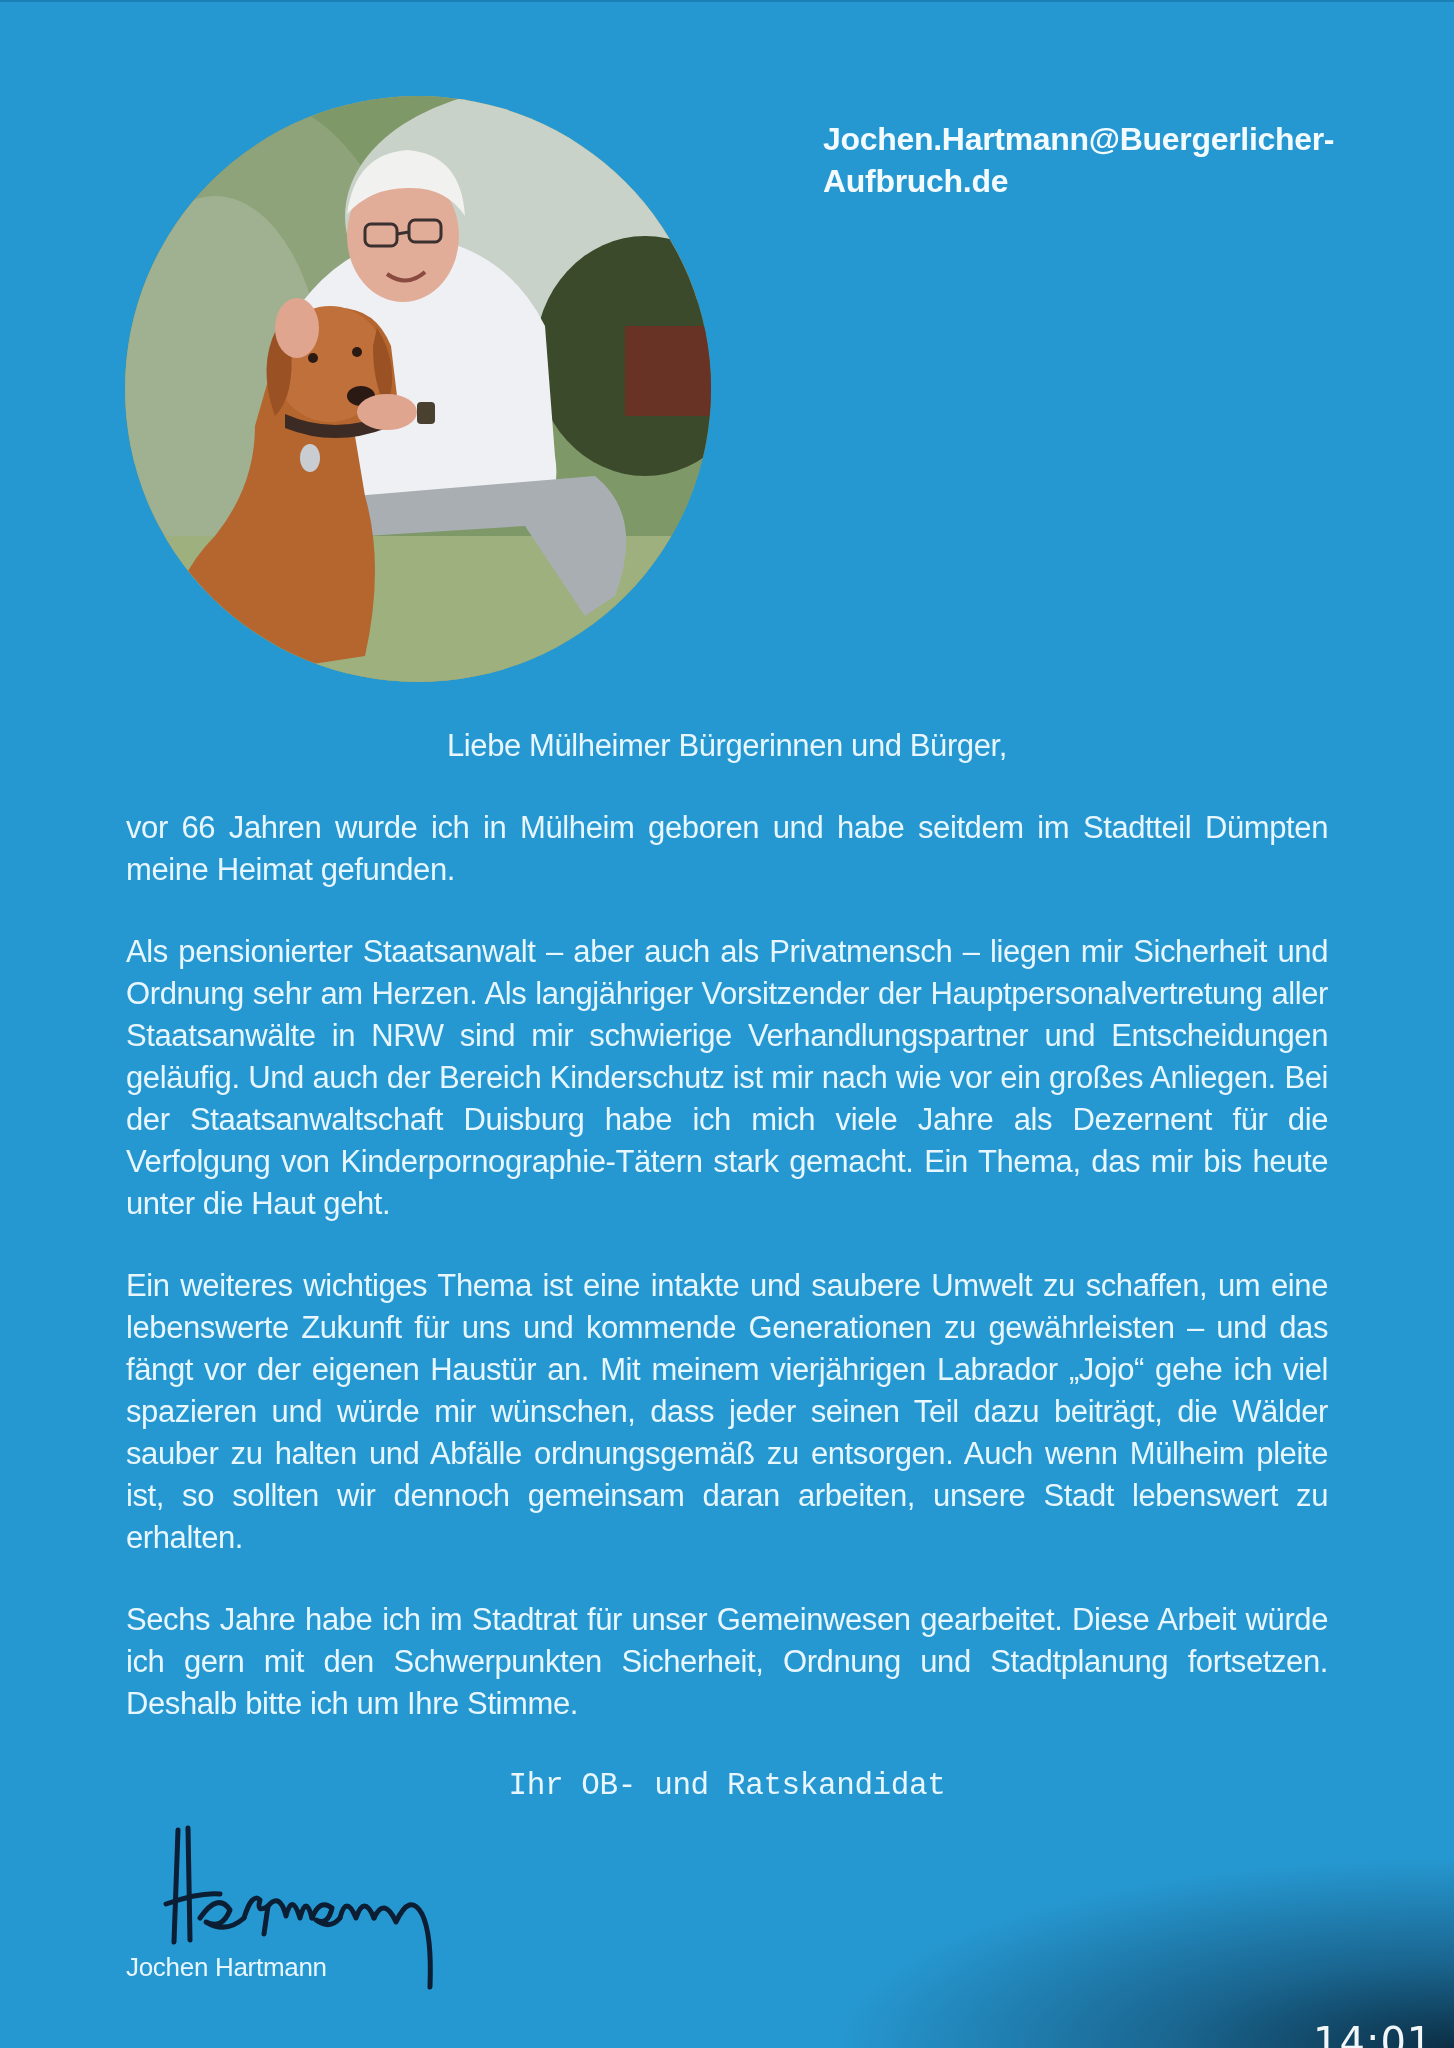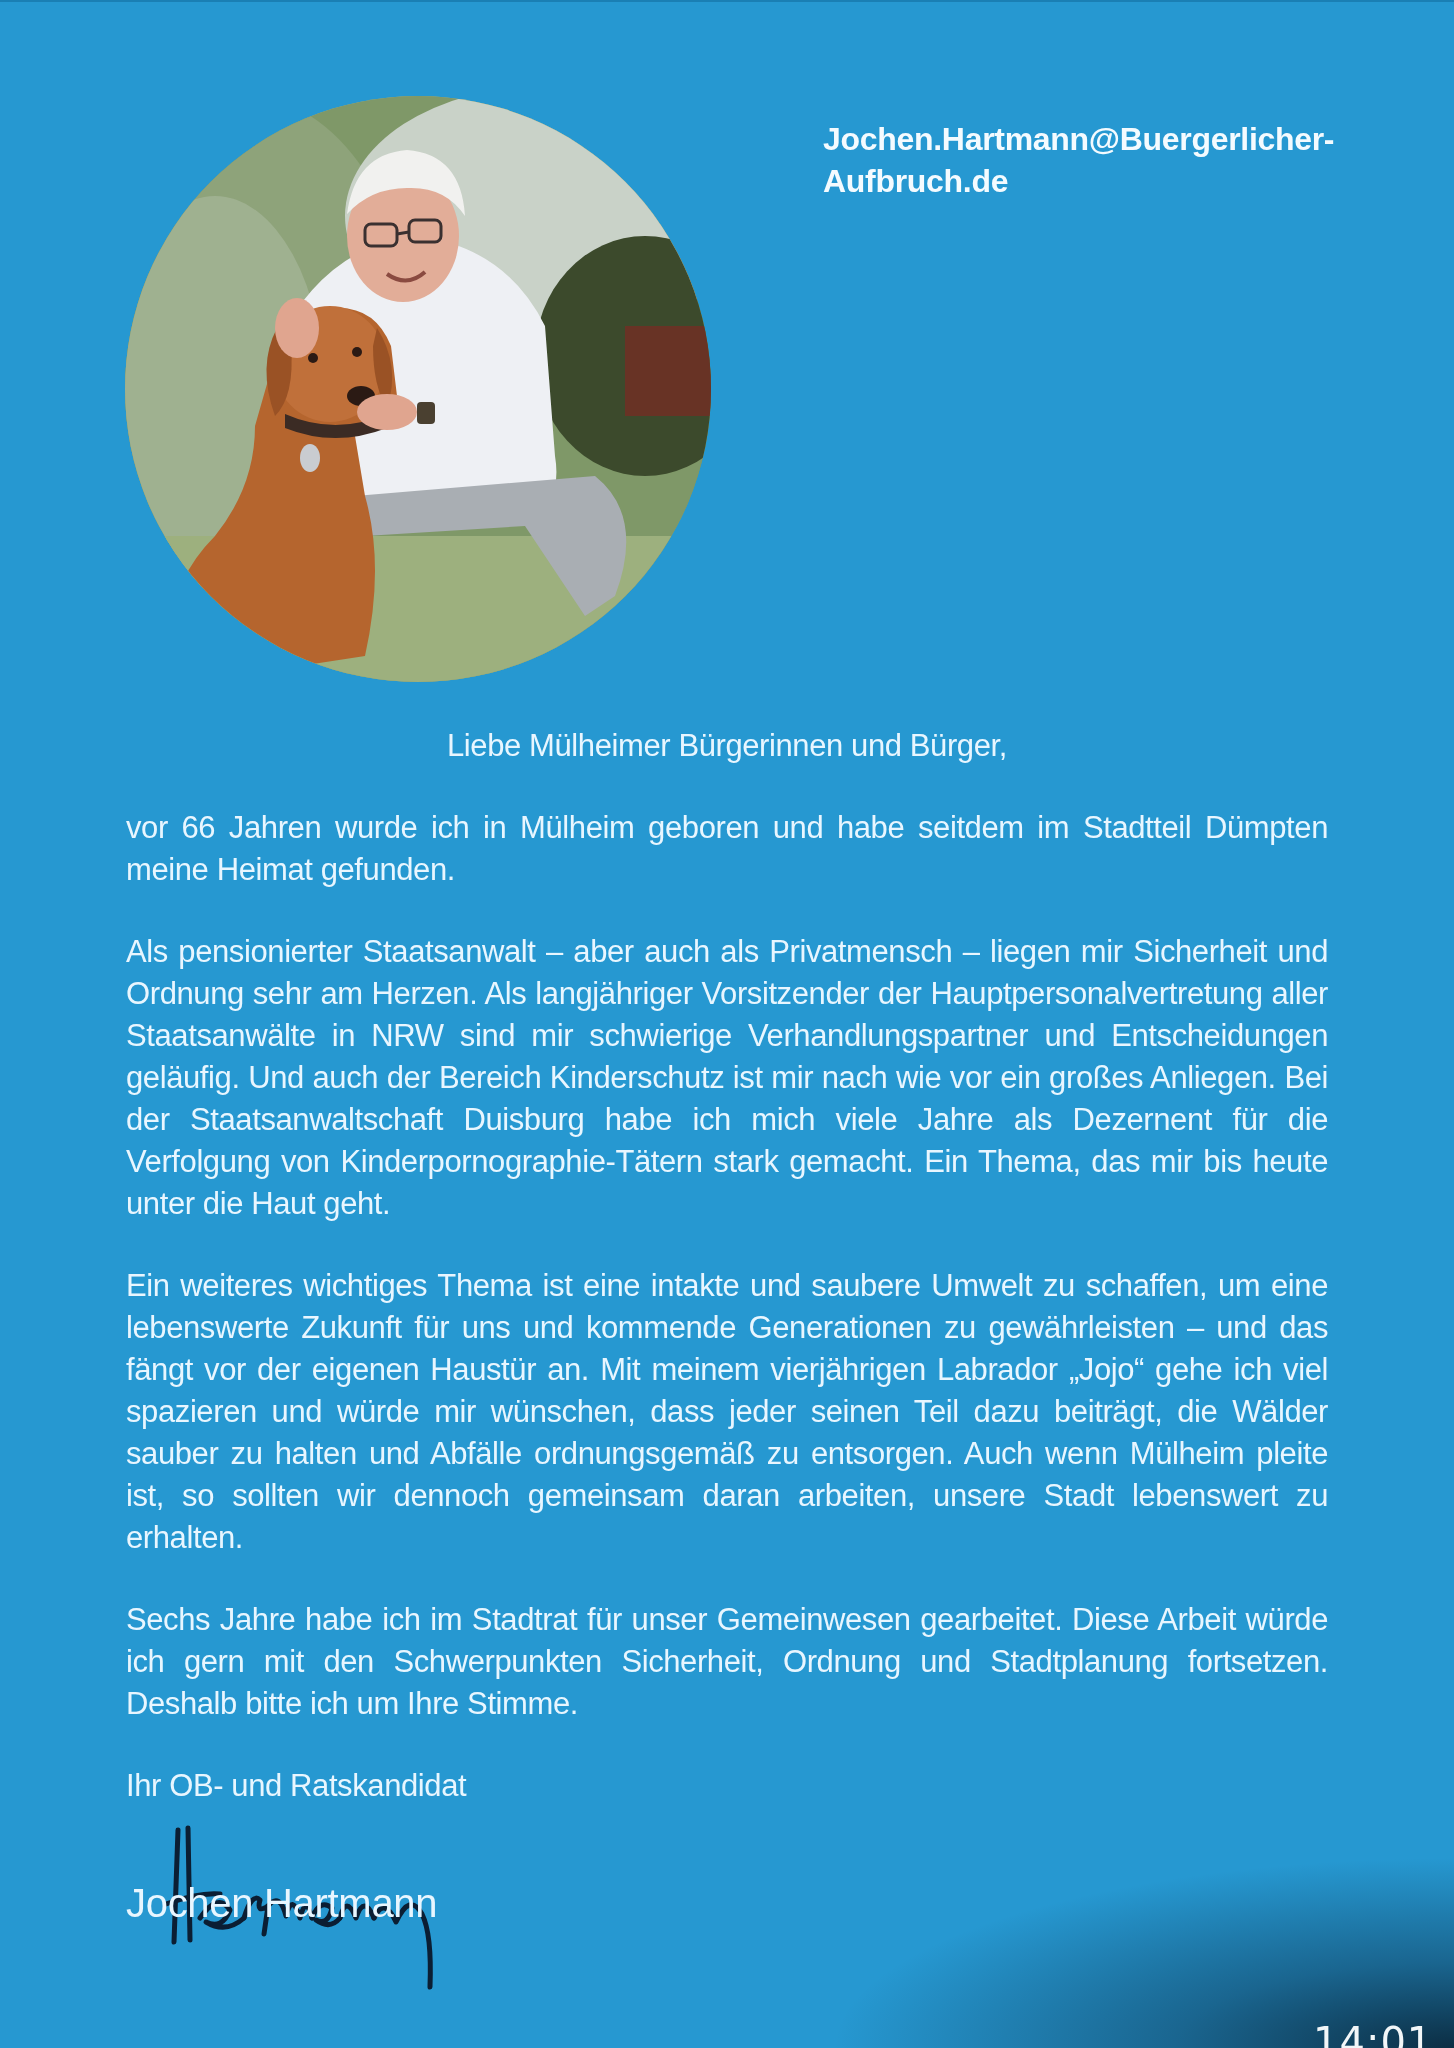--- a/index.html
+++ b/index.html
@@ -60,33 +60,33 @@
       font-size: 31px;
       line-height: 42px;
       color: #e8f6ff;
       letter-spacing: -0.4px;
     }
     .letter p {
       margin: 0 0 40px 0;
       text-align: justify;
     }
     .letter p.salutation { margin-bottom: 40px; text-align: center; }
-    .letter p.closing { margin-bottom: 16px; text-align: left; }
+    .letter p.closing { margin-bottom: 16px; text-align: center; font-family: Liberation Mono, monospace; }
     .signature {
       position: absolute;
       left: 160px;
       top: 1822px;
       width: 290px;
       height: 170px;
     }
     .signer-name {
       position: absolute;
       left: 126px;
-      top: 1884px;
-      font-size: 40px;
+      top: 1948px;
+      font-size: 26px;
       line-height: 38px;
       color: #e8f6ff;
       letter-spacing: -0.3px;
     }
     .vignette {
       position: absolute;
       right: 0;
       bottom: 0;
       width: 900px;
       height: 260px;

